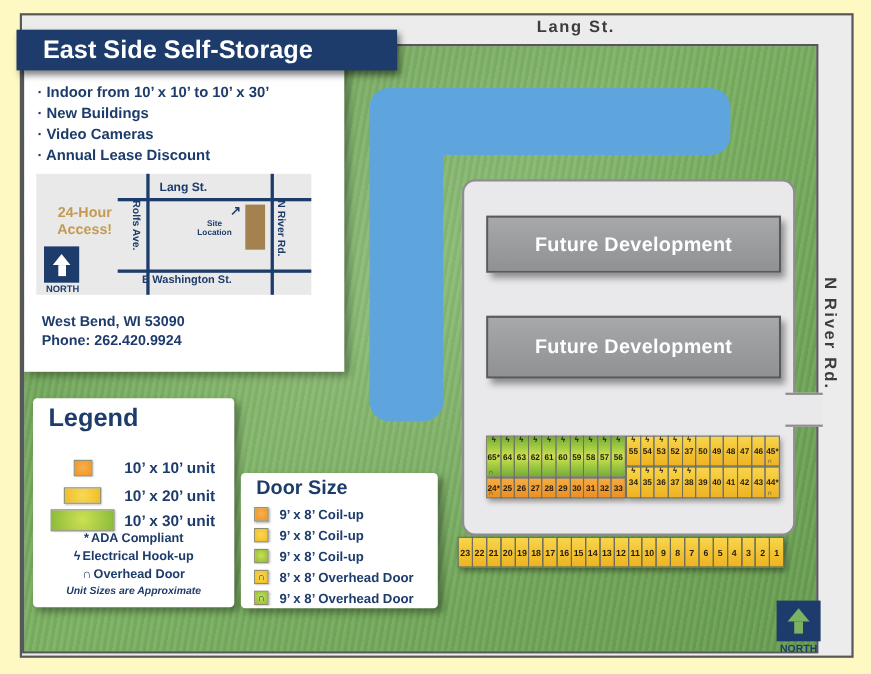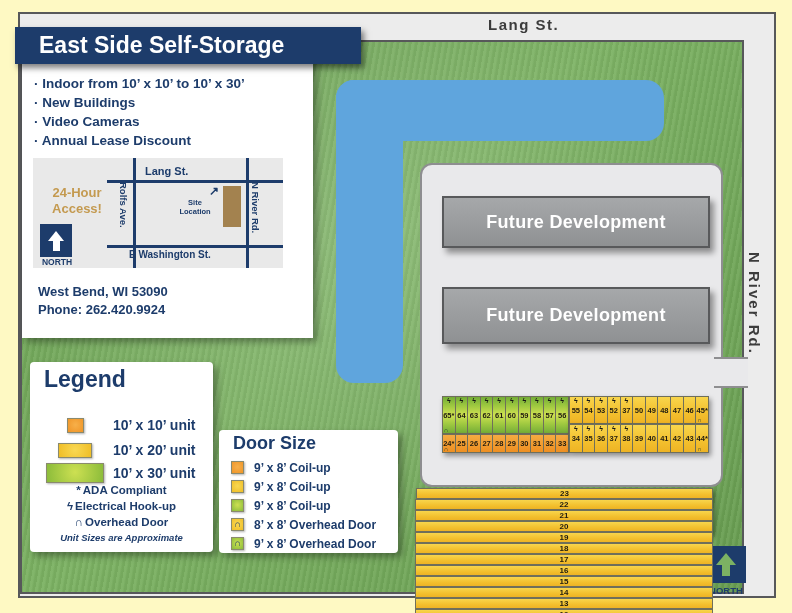--- a/index.html
+++ b/index.html
@@ -376,21 +376,21 @@
         <span class="unum">42</span>
       </div>
       <div class="ucell u-yellow">
         <span class="unum">43</span>
       </div>
       <div class="ucell u-yellow">
         <span class="udoor">∩</span>
         <span class="unum">44*</span>
       </div>
     </div>
-    <div class="unit-block front" style="left: 416px; top: 488px; width: 297px; height: 46px; flex-direction: column;">
+    <div class="unit-block front" style="left: 416px; top: 488px; width: 297px; height: 28px;">
       <div class="ucell u-yellow">
         <span class="unum">23</span>
       </div>
       <div class="ucell u-yellow">
         <span class="unum">22</span>
       </div>
       <div class="ucell u-yellow">
         <span class="unum">21</span>
       </div>
       <div class="ucell u-yellow">

